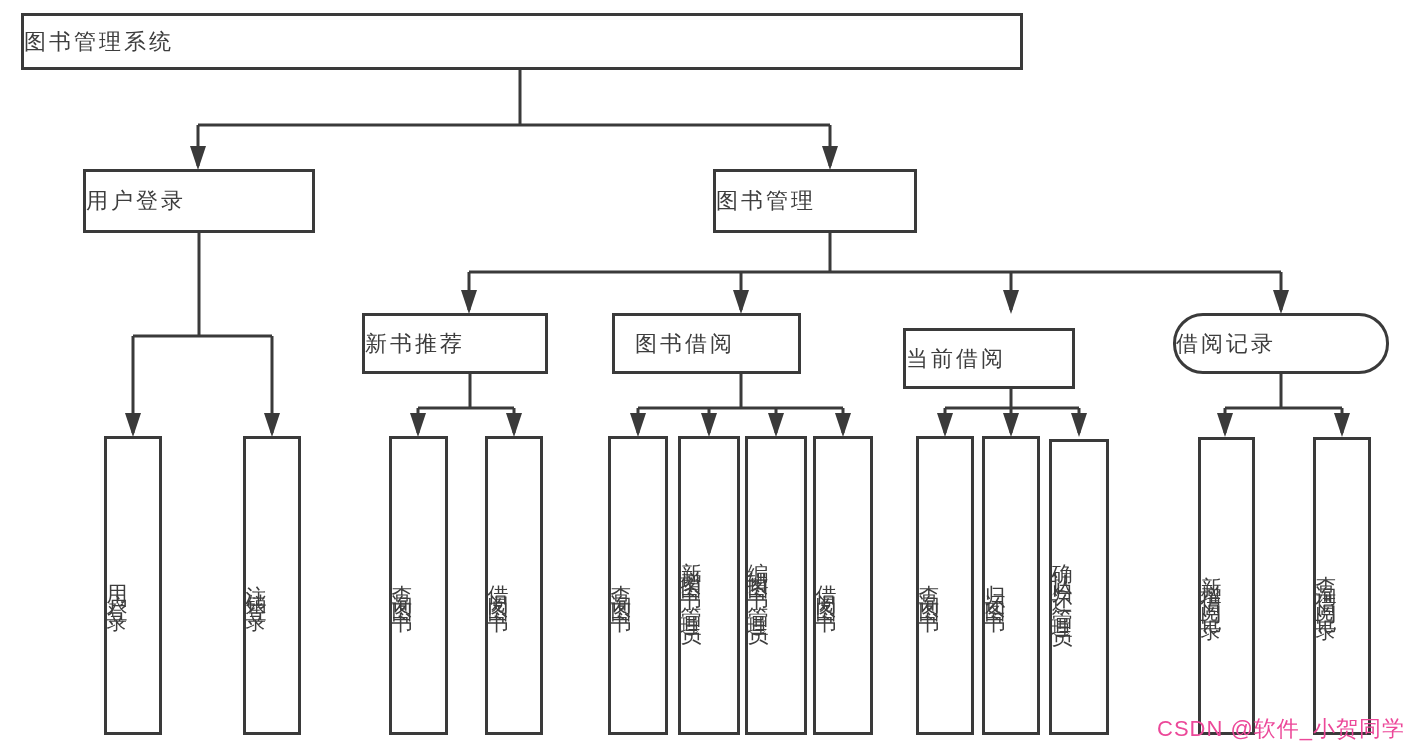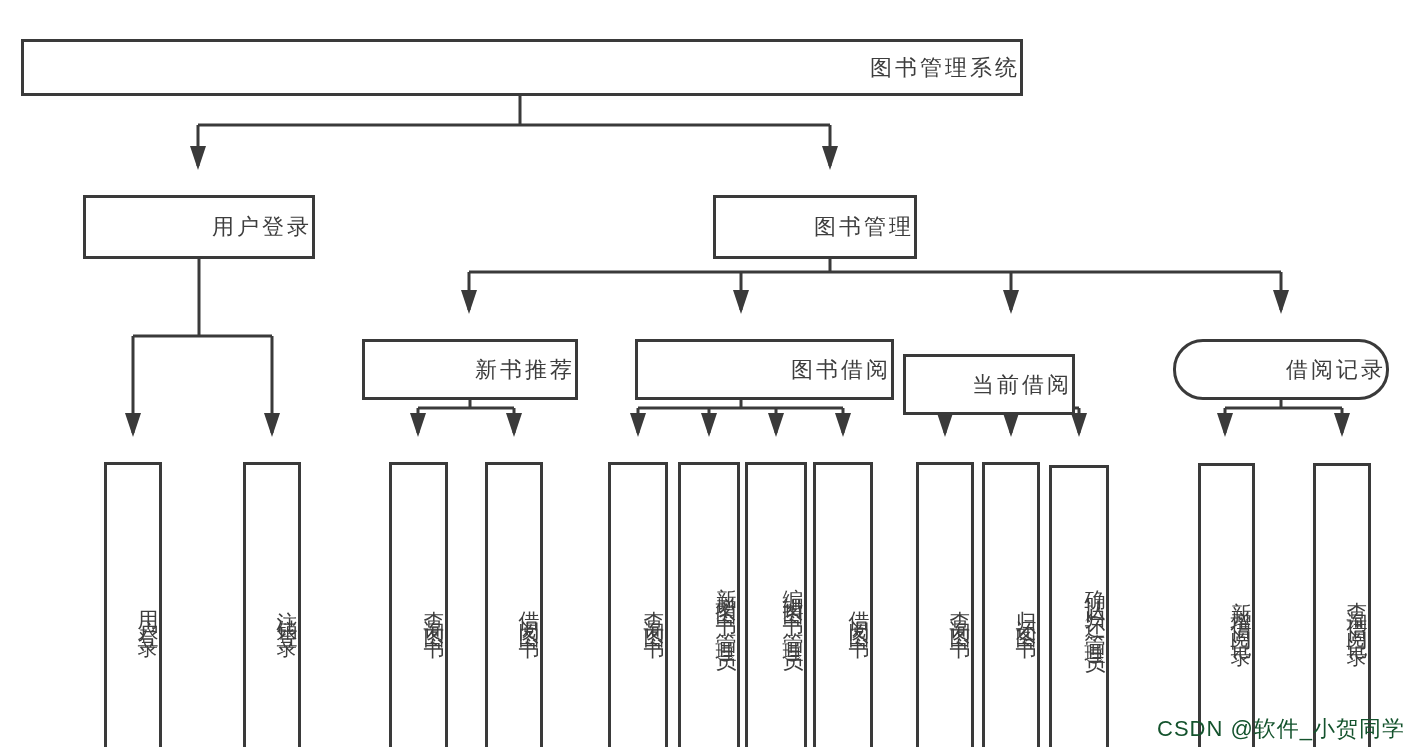--- a/index.html
+++ b/index.html
@@ -16,44 +16,43 @@
     left: 0; top: 0;
     width: 1405px; height: 747px;
   }
   .node {
     position: absolute;
     box-sizing: border-box;
     border: 3px solid #3a3a3a;
     background: #ffffff;
     display: flex;
     align-items: center;
-    justify-content: flex-end;
+    justify-content: flex-start;
     z-index: 2;
-    margin-top: 26px;
   }
   .node span {
     color: #3d3d3d;
     font-size: 22px;
     letter-spacing: 3px;
     white-space: nowrap;
     line-height: 1;
   }
   .node.v span {
     writing-mode: vertical-rl;
     text-orientation: mixed;
     font-size: 21px;
     letter-spacing: 9px;
   }
   #watermark {
     position: absolute;
     left: 1157px;
     top: 714px;
     font-size: 22px;
     letter-spacing: 1px;
-    color: #14532d;
+    color: #ec4899;
     z-index: 3;
     white-space: nowrap;
   }
 </style>
 </head>
 <body>
 
 <div id="canvas">
 
   <svg id="connectors" viewBox="0 0 1405 747" xmlns="http://www.w3.org/2000/svg">
@@ -100,24 +99,24 @@
     <span>图书管理系统</span>
   </div>
 
   <div class="node" style="left:83px; top:169px; width:232px; height:64px;">
     <span>用户登录</span>
   </div>
   <div class="node" style="left:713px; top:169px; width:204px; height:64px;">
     <span>图书管理</span>
   </div>
 
-  <div class="node" style="left:362px; top:313px; width:216px; height:61px;">
+  <div class="node" style="left:362px; top:313px; width:186px; height:61px;">
     <span>新书推荐</span>
   </div>
-  <div class="node" style="left:635px; top:313px; width:259px; height:61px;">
+  <div class="node" style="left:612px; top:313px; width:189px; height:61px;padding-left:20px;">
     <span>图书借阅</span>
   </div>
   <div class="node" style="left:903px; top:328px; width:172px; height:61px;">
     <span>当前借阅</span>
   </div>
   <div class="node" style="left:1173px; top:313px; width:216px; height:61px;border-radius:30px;">
     <span>借阅记录</span>
   </div>
 
   <div class="node v" style="left:104px; top:436px; width:58px; height:299px;">

